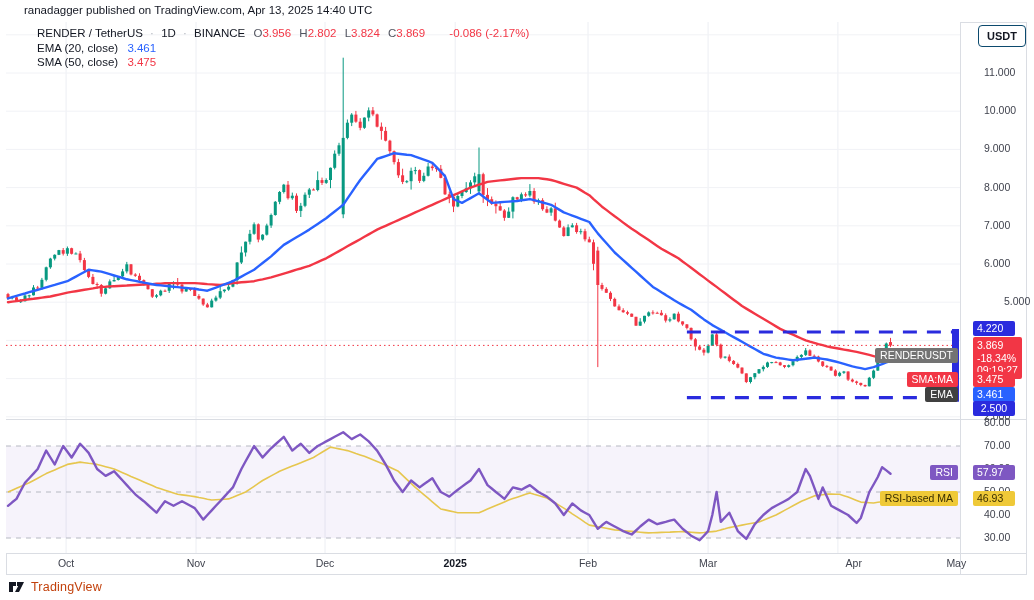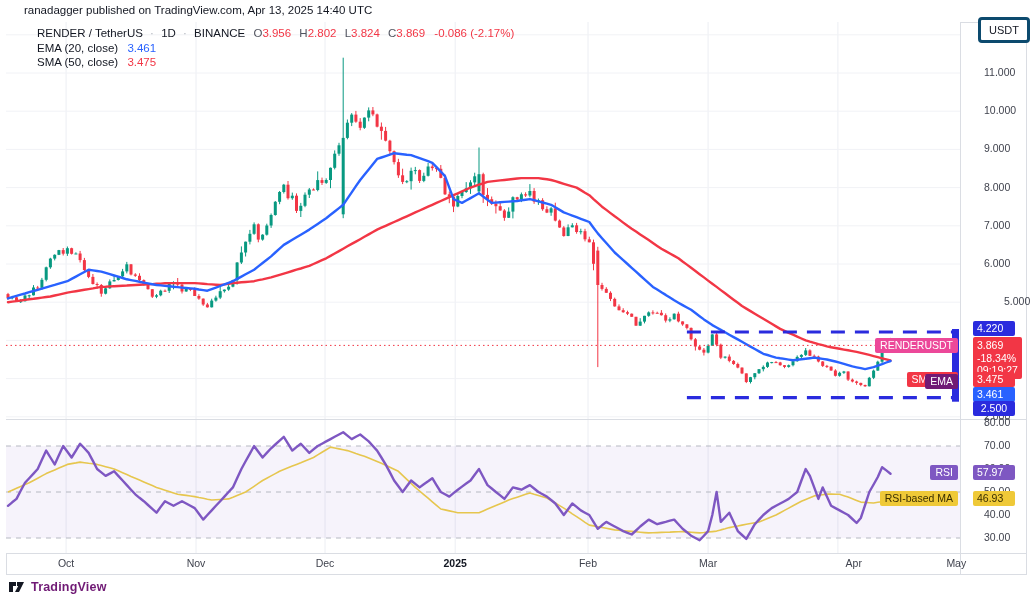--- a/index.html
+++ b/index.html
@@ -20,24 +20,24 @@
   .lg .sep{color:#B2B5BE;margin:0 4px;}
   .box{position:absolute;left:973px;min-width:34px;height:15px;line-height:15px;padding:0 4px;
        border-radius:2px;font-size:10.5px;color:#fff;white-space:nowrap;z-index:8;}
   .box.multi{height:auto;line-height:12.5px;padding:2px 4px;}
   .tag{position:absolute;right:76px;height:15px;line-height:15px;padding:0 5px;border-radius:2px;
        font-size:10.5px;color:#fff;white-space:nowrap;z-index:7;}
   .tick{position:absolute;left:984px;font-size:10.5px;color:#40434E;z-index:4;}
   .tlabel{position:absolute;top:557px;width:48px;margin-left:-24px;text-align:center;
           font-size:10.5px;color:#40434E;z-index:4;}
   .tlabel.bold{font-weight:bold;color:#131722;}
-  .usdt{position:absolute;left:978px;top:17px;width:46px;height:20px;line-height:20px;text-align:center;
-        border:3px solid #0c4a6e;border-radius:4px;font-size:11px;color:#131722;background:#fff;z-index:9;}
+  .usdt{position:absolute;left:978px;top:25px;width:46px;height:20px;line-height:20px;text-align:center;
+        border:1px solid #0c4a6e;border-radius:4px;font-size:11px;color:#131722;background:#fff;z-index:9;font-weight:bold;}
   .footer{position:absolute;left:8px;top:578px;display:flex;align-items:center;gap:6px;}
-  .footer span{font-size:12.5px;font-weight:bold;color:#701a75;letter-spacing:.2px;text-align:right;}
+  .footer span{font-size:12.5px;font-weight:normal;color:#c2410c;letter-spacing:.2px;text-align:right;}
 </style>
 </head>
 <body>
 
 <div class="page">
 
   <div class="attr">ranadagger published on TradingView.com, Apr 13, 2025 14:40 UTC</div>
 
   <div class="frame"></div>
 
@@ -508,21 +508,21 @@
   <div class="lg" style="left:37px;top:27px">
     <span>RENDER / TetherUS</span>
     <span class="sep">·</span>
     <span>1D</span>
     <span class="sep">·</span>
     <span>BINANCE</span>
     <span class="k">O</span><span class="red">3.956</span>
     <span class="k">H</span><span class="red">2.802</span>
     <span class="k">L</span><span class="red">3.824</span>
     <span class="k">C</span><span class="red">3.869</span>
-    <span class="red" style="margin-left:6px">-0.086 (-2.17%)</span>
+    <span class="red" style="margin-left:21px">-0.086 (-2.17%)</span>
   </div>
   <div class="lg" style="left:37px;top:42px">
     <span>EMA (20, close)</span>
     <span class="blue" style="margin-left:6px">3.461</span>
   </div>
   <div class="lg" style="left:37px;top:56px">
     <span>SMA (50, close)</span>
     <span class="red" style="margin-left:6px">3.475</span>
   </div>
 
@@ -556,23 +556,23 @@
       <div class="box multi" style="top: 337px; background: rgb(242, 54, 69); color: rgb(255, 255, 255);">
         <div>3.869</div>
         <div>-18.34%</div>
         <div>09:19:27</div>
       </div>
       <div class="box" style="top: 372px; background: rgb(242, 54, 69); color: rgb(255, 255, 255);">3.475</div>
       <div class="box" style="top: 387px; background: rgb(41, 98, 255); color: rgb(255, 255, 255);">3.461</div>
       <div class="box" style="top: 401px; background: rgb(42, 43, 222); color: rgb(255, 255, 255); text-align: center;">2.500</div>
       <div class="box" style="top: 465px; background: rgb(126, 87, 194); color: rgb(255, 255, 255);">57.97</div>
       <div class="box" style="top: 491px; background: rgb(239, 201, 56); color: rgb(59, 47, 0);">46.93</div>
-      <div class="tag" style="top: 338px; background: #ec4899; color: rgb(255, 255, 255);">RENDERUSDT</div>
+      <div class="tag" style="top: 348px; background: #737373; color: rgb(255, 255, 255);">RENDERUSDT</div>
       <div class="tag" style="top: 372px; background: rgb(242, 54, 69); color: rgb(255, 255, 255);">SMA:MA</div>
-      <div class="tag" style="top: 374px; background: #701a75; color: rgb(255, 255, 255);">EMA</div>
+      <div class="tag" style="top: 387px; background: #404040; color: rgb(255, 255, 255);">EMA</div>
       <div class="tag" style="top: 465px; background: rgb(126, 87, 194); color: rgb(255, 255, 255);">RSI</div>
       <div class="tag" style="top: 491px; background: rgb(239, 201, 56); color: rgb(59, 47, 0); margin-left: 12px;">RSI-based MA</div>
     </div>
 
   <div class="footer">
     <svg width="17" height="17" viewBox="0 0 17 17">
       <path d="M1 4h7v4H5v6H1z" fill="#131722"></path>
       <path d="M9 4h7l-5 10h-4l3.2-6H9z" fill="#131722"></path>
     </svg>
     <span>TradingView</span>

